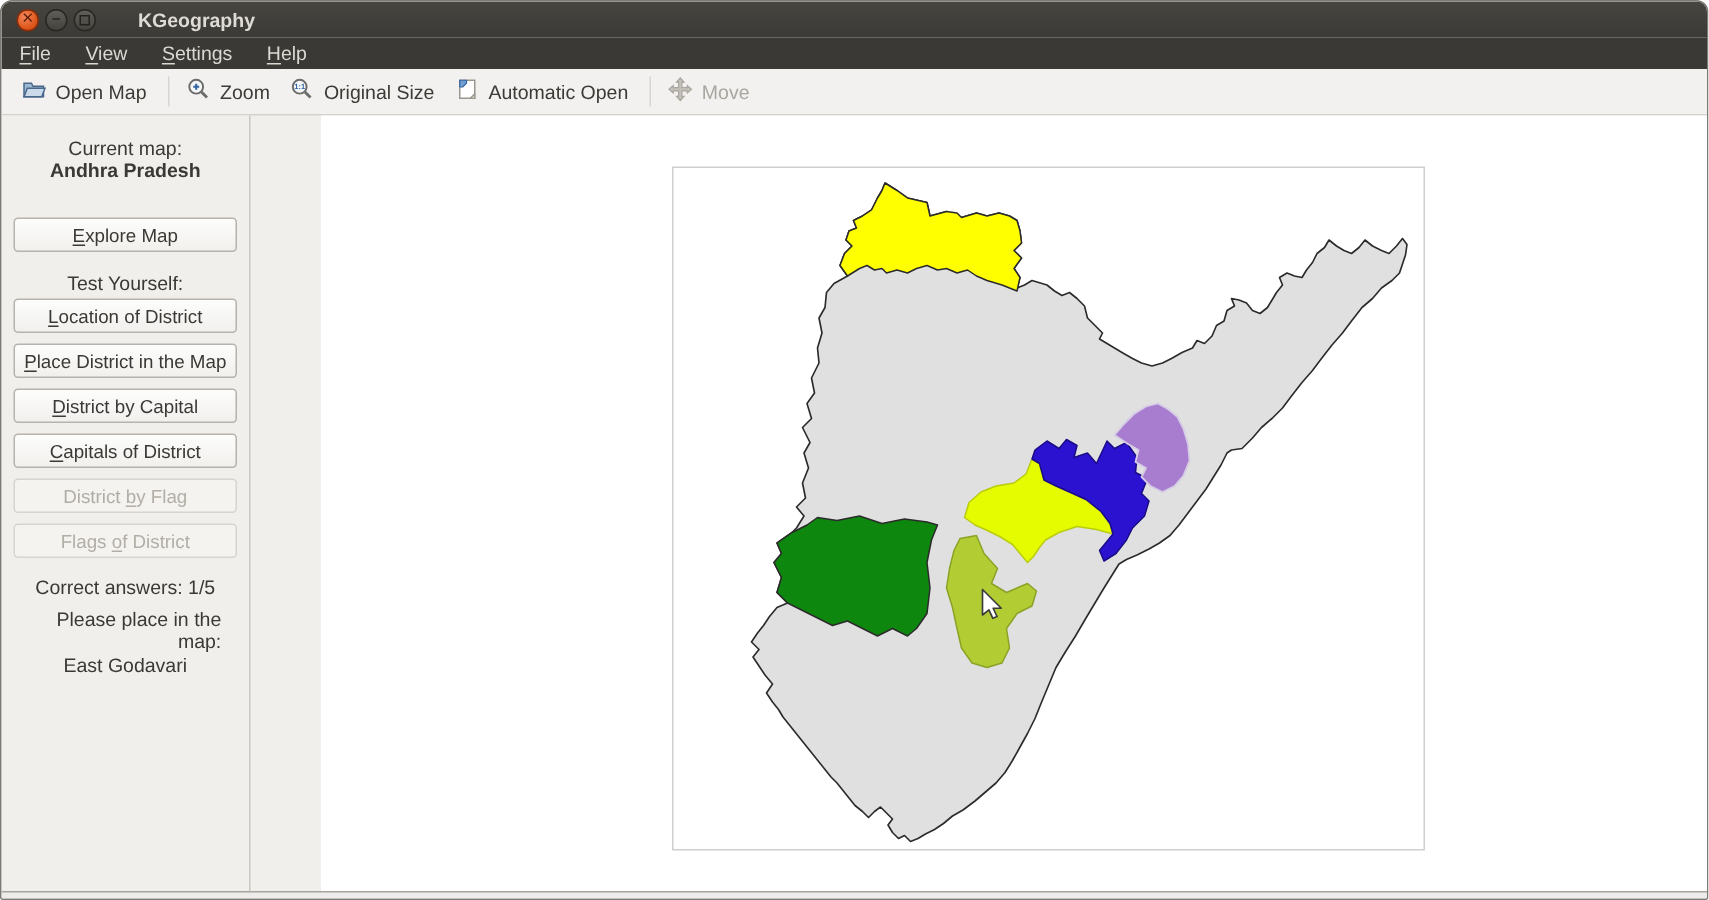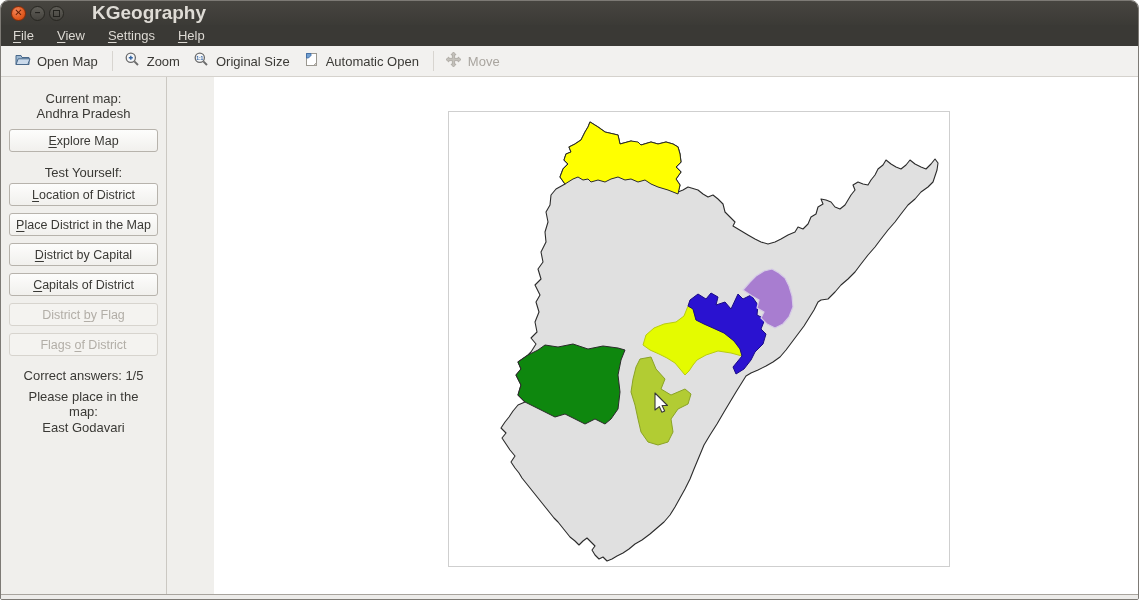--- a/index.html
+++ b/index.html
@@ -25,21 +25,21 @@
   }
   .btn-close{
     background:radial-gradient(circle at 35% 30%,#f2855a,#e05a1f 60%,#c6440f);
     border:1px solid #892c08;color:#5e1d04;font-weight:bold;
   }
   .btn-plain{
     background:linear-gradient(#605e58,#45433e);
     border:1px solid #282722;color:#23221e;font-weight:bold;
   }
   .btn-plain .sq{width:5px;height:5px;border:1.5px solid #23221e;display:block;}
-  .win-title{color:#dfdcd6;font-weight:bold;font-size:19px;margin-left:8px;padding-left:16px;}
+  .win-title{color:#dfdcd6;font-weight:bold;font-size:13px;margin-left:8px;padding-left:16px;}
   
   .menubar{
     flex:0 0 21px;background:#3a3935;display:flex;align-items:center;
     padding-left:10px;font-size:13px;color:#dcd9d3;
   }
   .menu-item{margin-right:19px;padding:1px 2px;cursor:default;}
   u{text-decoration:underline;text-underline-offset:2px;}
   
   .toolbar{
     flex:0 0 30px;background:#f2f1ef;border-bottom:1px solid #d5d2cd;
@@ -49,32 +49,32 @@
   .tb-item.disabled{color:#a9a59f;}
   .tb-sep{width:1px;height:20px;background:#d8d5d0;margin:0 6px;}
   
   .content{flex:1 1 auto;display:flex;min-height:0;gap:47px;}
   .sidebar{
     flex:0 0 166px;box-sizing:border-box;background:#f0efec;
     border-right:1px solid #cbc8c2;padding:8px 8px 0;
     font-size:13px;color:#3a3935;text-align:center;
   }
   .side-label{margin-top:6px;}
-  .map-name{font-weight:normal;margin-bottom:8px;}
+  .map-name{font-weight:bold;margin-bottom:24px;}
   .side-btn{
     display:block;width:100%;height:23px;margin:0 0 7px;box-sizing:border-box;
     background:linear-gradient(#fdfdfc,#f1f0ed);
     border:1px solid #b7b3ac;border-radius:3px;
     font-family:inherit;font-size:12.5px;color:#3a3935;line-height:18px;
     padding:0;cursor:default;
   }
   .side-btn.disabled{color:#b2aea7;border-color:#d7d4ce;background:#f4f3f0;}
   .test-label{margin:13px 0 3px;}
   .score-label{margin:12px 0 6px;}
-  .prompt{display:inline-block;width:128px;line-height:15px;}
+  .prompt{display:inline-block;width:128px;line-height:15px;text-align:right;}
   .prompt-district{font-weight:normal;margin-top:1px;}
   .main{flex:1 1 auto;position:relative;background:#ffffff;}
   .map-canvas{
     position:absolute;left:234px;top:34px;width:500px;height:454px;
     background:#ffffff;border:1px solid #cfcfcf;
   }
   .map-canvas svg{display:block;}
   
   .bottom-strip{flex:0 0 4px;background:#edecea;border-top:1px solid #a8a49e;}
 </style>

